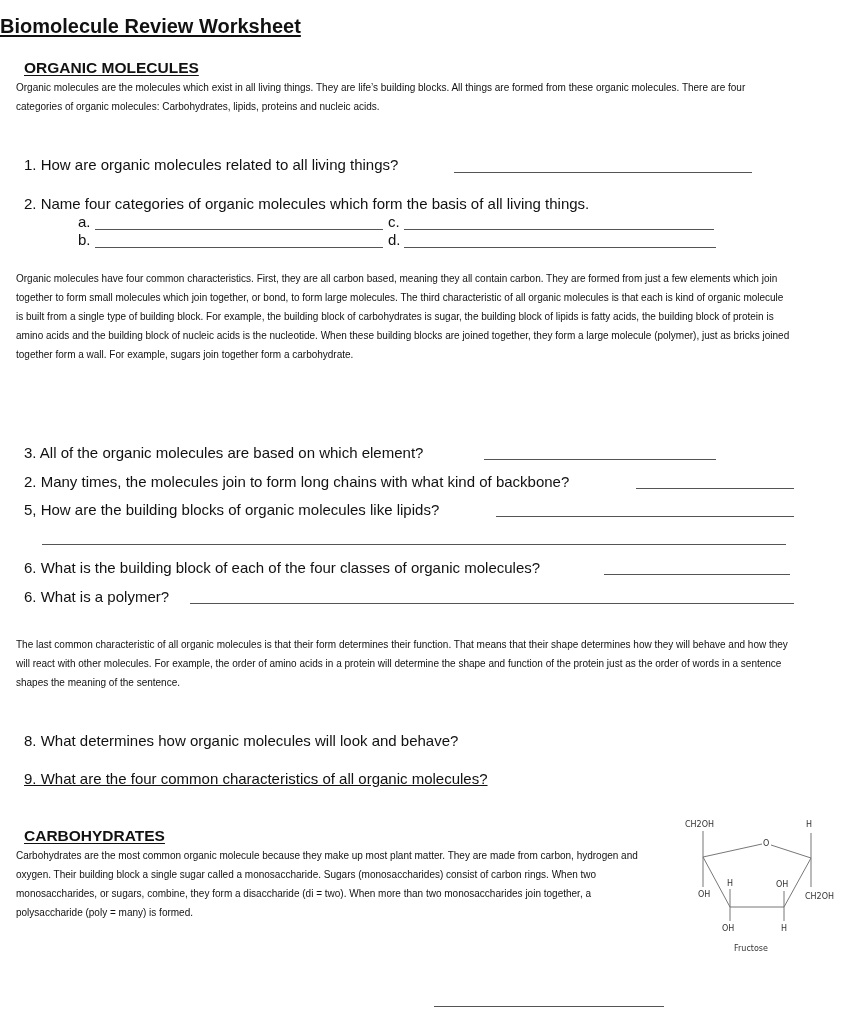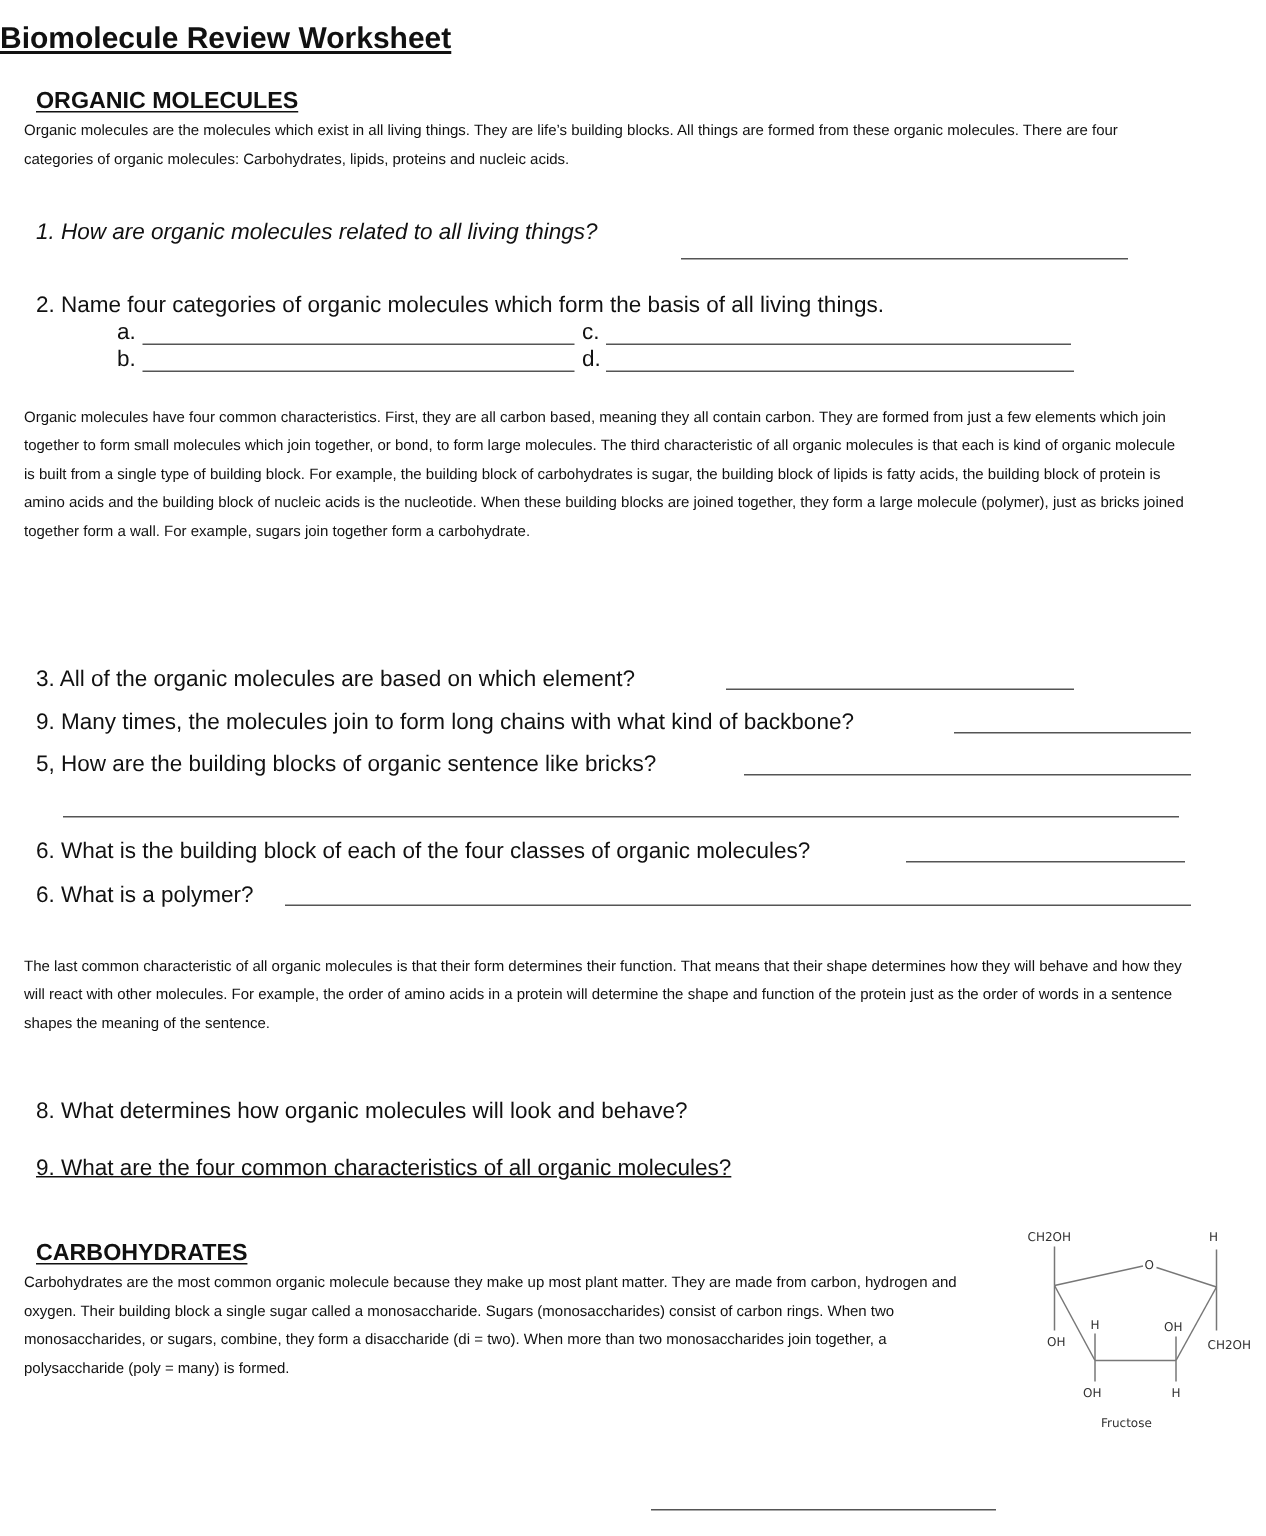--- a/index.html
+++ b/index.html
@@ -31,42 +31,42 @@
 </head>
 <body>
 
 <div class="page">
 
   <div class="title">Biomolecule Review Worksheet</div>
 
   <div class="heading" style="left:24px; top:58px;">ORGANIC MOLECULES</div>
   <div class="para" style="top:78px; width:760px;">Organic molecules are the molecules which exist in all living things. They are life’s building blocks. All things are formed from these organic molecules. There are four categories of organic molecules: Carbohydrates, lipids, proteins and nucleic acids.</div>
 
-  <div class="q" style="top:145px;font-style:italic;">1. How are organic molecules related to all living things?</div>
+  <div class="q" style="top:155px;">1. How are organic molecules related to all living things?</div>
   <input class="answer-input" style="left: 454px; top: 156px; width: 298px;">
 
   <div class="q" style="top:194px;">2. Name four categories of organic molecules which form the basis of all living things.</div>
   <div class="sub" style="left:78px; top:213px;">a.</div>
   <input class="answer-input" style="left: 95px; top: 213px; width: 288px;">
   <div class="sub" style="left:388px; top:213px;">c.</div>
   <input class="answer-input" style="left: 404px; top: 213px; width: 310px;">
   <div class="sub" style="left:78px; top:231px;">b.</div>
   <input class="answer-input" style="left: 95px; top: 231px; width: 288px;">
   <div class="sub" style="left:388px; top:231px;">d.</div>
   <input class="answer-input" style="left: 404px; top: 231px; width: 312px;">
 
   <div class="para" style="top:269px; width:775px;">Organic molecules have four common characteristics. First, they are all carbon based, meaning they all contain carbon. They are formed from just a few elements which join together to form small molecules which join together, or bond, to form large molecules. The third characteristic of all organic molecules is that each is kind of organic molecule is built from a single type of building block. For example, the building block of carbohydrates is sugar, the building block of lipids is fatty acids, the building block of protein is amino acids and the building block of nucleic acids is the nucleotide. When these building blocks are joined together, they form a large molecule (polymer), just as bricks joined together form a wall. For example, sugars join together form a carbohydrate.</div>
 
   <div class="q" style="top:443px;">3. All of the organic molecules are based on which element?</div>
   <input class="answer-input" style="left: 484px; top: 443px; width: 232px;">
 
-  <div class="q" style="top:472px;">9. Many times, the molecules join to form long chains with what kind of backbone?</div>
+  <div class="q" style="top:472px;">2. Many times, the molecules join to form long chains with what kind of backbone?</div>
   <input class="answer-input" style="left: 636px; top: 472px; width: 158px;">
 
-  <div class="q" style="top:500px;">5, How are the building blocks of organic sentence like bricks?</div>
+  <div class="q" style="top:500px;">5, How are the building blocks of organic molecules like lipids?</div>
   <input class="answer-input" style="left: 496px; top: 500px; width: 298px;">
   <input class="answer-input" style="left: 42px; top: 528px; width: 744px;">
 
   <div class="q" style="top:558px;">6. What is the building block of each of the four classes of organic molecules?</div>
   <input class="answer-input" style="left: 604px; top: 558px; width: 186px;">
 
   <div class="q" style="top:587px;">6. What is a polymer?</div>
   <input class="answer-input" style="left: 190px; top: 587px; width: 604px;">
 
   <div class="para" style="top:635px; width:775px;">The last common characteristic of all organic molecules is that their form determines their function. That means that their shape determines how they will behave and how they will react with other molecules. For example, the order of amino acids in a protein will determine the shape and function of the protein just as the order of words in a sentence shapes the meaning of the sentence.</div>

